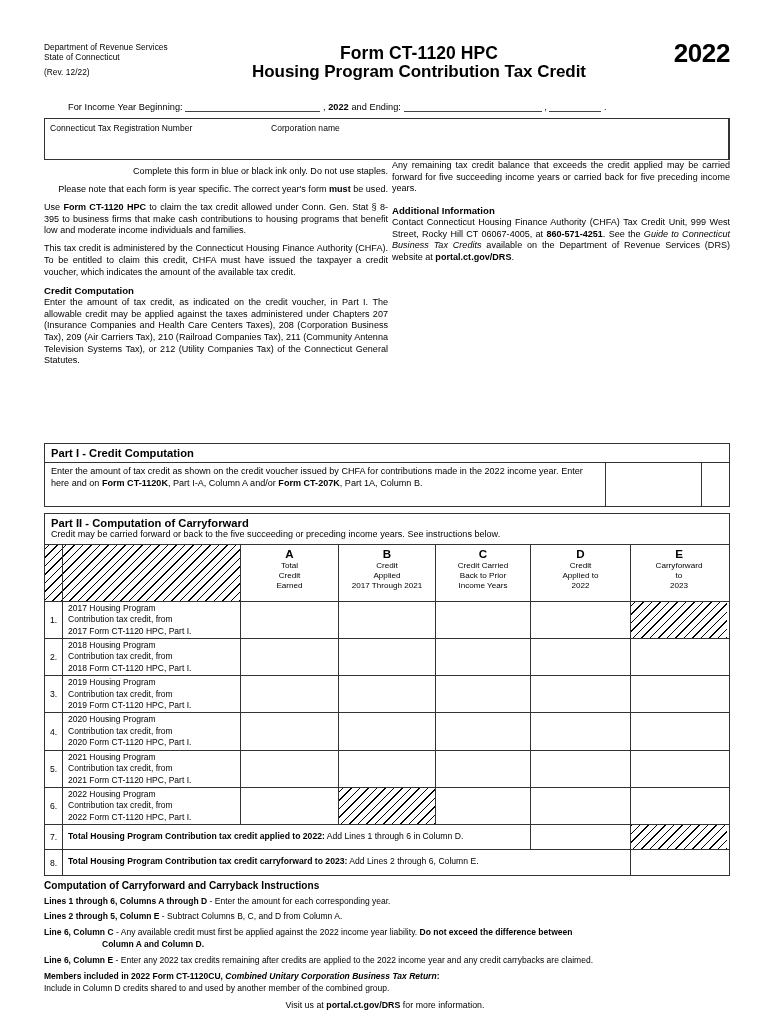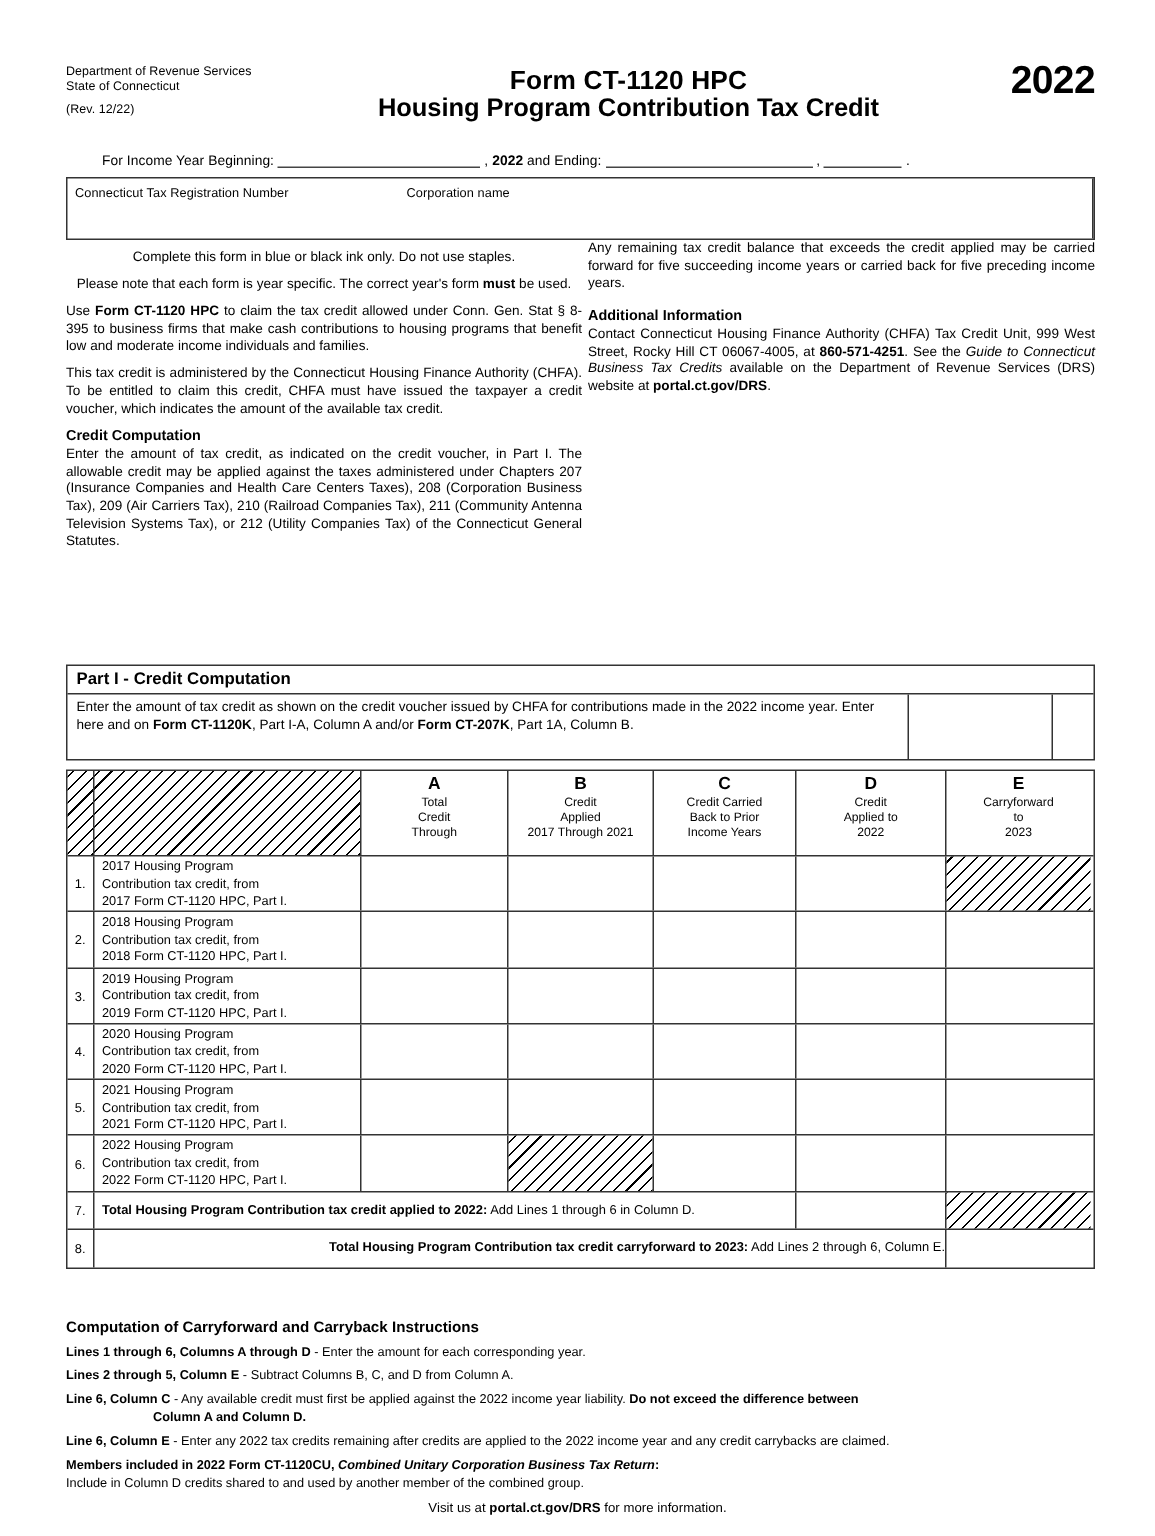--- a/index.html
+++ b/index.html
@@ -110,21 +110,21 @@
     width: 338px;
   }
   .p {
     font-size: 9.05px;
     line-height: 11.6px;
     text-align: justify;
     margin-bottom: 6.5px;
     letter-spacing: 0.01px;
   }
   .p:last-child { margin-bottom: 0; }
-  .p.nj { text-align: center; }
+  .p.nj { text-align: right; }
   .sec-head {
     font-size: 9.6px;
     font-weight: bold;
     line-height: 12px;
     margin-bottom: 0.5px;
     letter-spacing: 0.02px;
   }
   .b { font-weight: bold; }
   .i { font-style: italic; }
 
@@ -233,21 +233,21 @@
   .trow.total { height: 25px; }
   .t-total-text {
     font-size: 8.6px;
     line-height: 11px;
     padding: 6px 0 0 5px;
     letter-spacing: 0.01px;
     border-right: 1.1px solid #333;
     white-space: nowrap;
   }
   .w7 { width: 468px; }
-  .w8 { width: 568px; text-align: right; }
+  .w8 { width: 568px; }
 
   
   .instr {
     position: absolute;
     left: 44px; top: 880px;
     width: 690px;
   }
   .instr-title {
     font-size: 10.1px;
     font-weight: bold;
@@ -335,30 +335,34 @@
       <div class="partI-row">
         <div class="partI-text"><span>Enter the amount of tax credit as shown on the credit voucher issued by CHFA for contributions made in the 2022 income year. Enter here and on </span><span class="b">Form CT-1120K</span><span>, Part I-A, Column A and/or </span><span class="b">Form CT-207K</span><span>, Part 1A, Column B.</span></div>
         <div class="partI-box1"></div>
         <div class="partI-box2"></div>
       </div>
     </div>
   </div>
 
   <div class="partII-wrap">
     <div class="part-outer">
+      <div class="part-head">
+        <div>Part II - Computation of Carryforward</div>
+        <div class="sub">Credit may be carried forward or back to the five succeeding or preceding income years. See instructions below.</div>
+      </div>
 
       <div class="hdr-row">
         <div class="hdr-stub">
             <div class="numgutter"></div>
           </div>
         <div class="hdr-cell cA">
           <span class="L">A</span>
           <span>Total</span><br>
           <span>Credit</span><br>
-          <span>Through</span>
+          <span>Earned</span>
         </div>
         <div class="hdr-cell cB">
           <span class="L">B</span>
           <span>Credit</span><br>
           <span>Applied</span><br>
           <span>2017 Through 2021</span>
         </div>
         <div class="hdr-cell cC">
           <span class="L">C</span>
           <span>Credit Carried</span><br>

